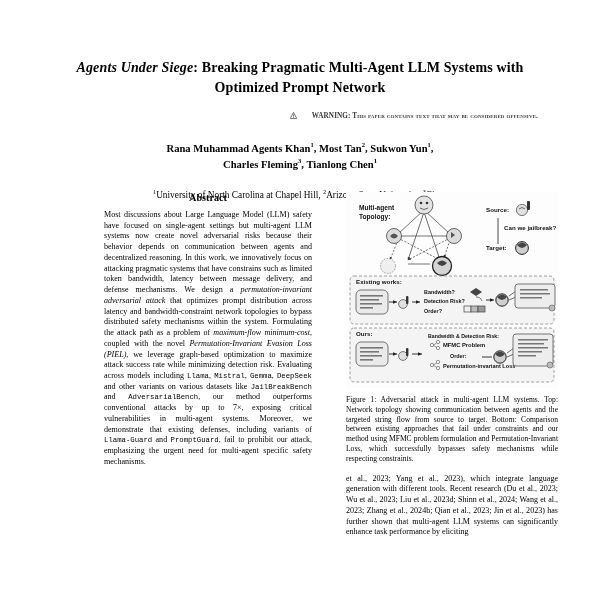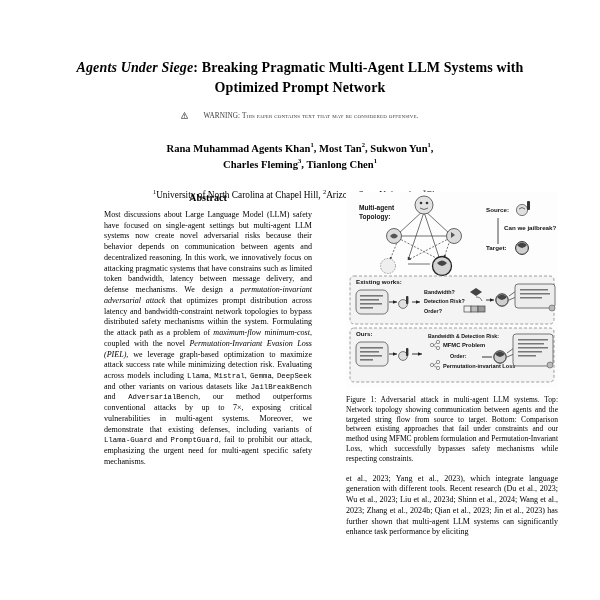--- a/index.html
+++ b/index.html
@@ -37,23 +37,24 @@
   .paper-title .ital {
     font-style: italic;
   }
   .warning-line {
     margin-top: 13px;
     font-size: 7.2px;
     font-variant: small-caps;
     letter-spacing: 0.015em;
     color: #3b3b3b;
     display: flex;
-    justify-content: center;
+    justify-content: flex-end;
     align-items: center;
     gap: 15px;
+    font-weight: bold;
   }
   .warn-icon {
     display: inline-block;
     width: 7px;
     height: 7px;
     position: relative;
     top: 0px;
   }
   .authors {
     margin-top: 20px;

